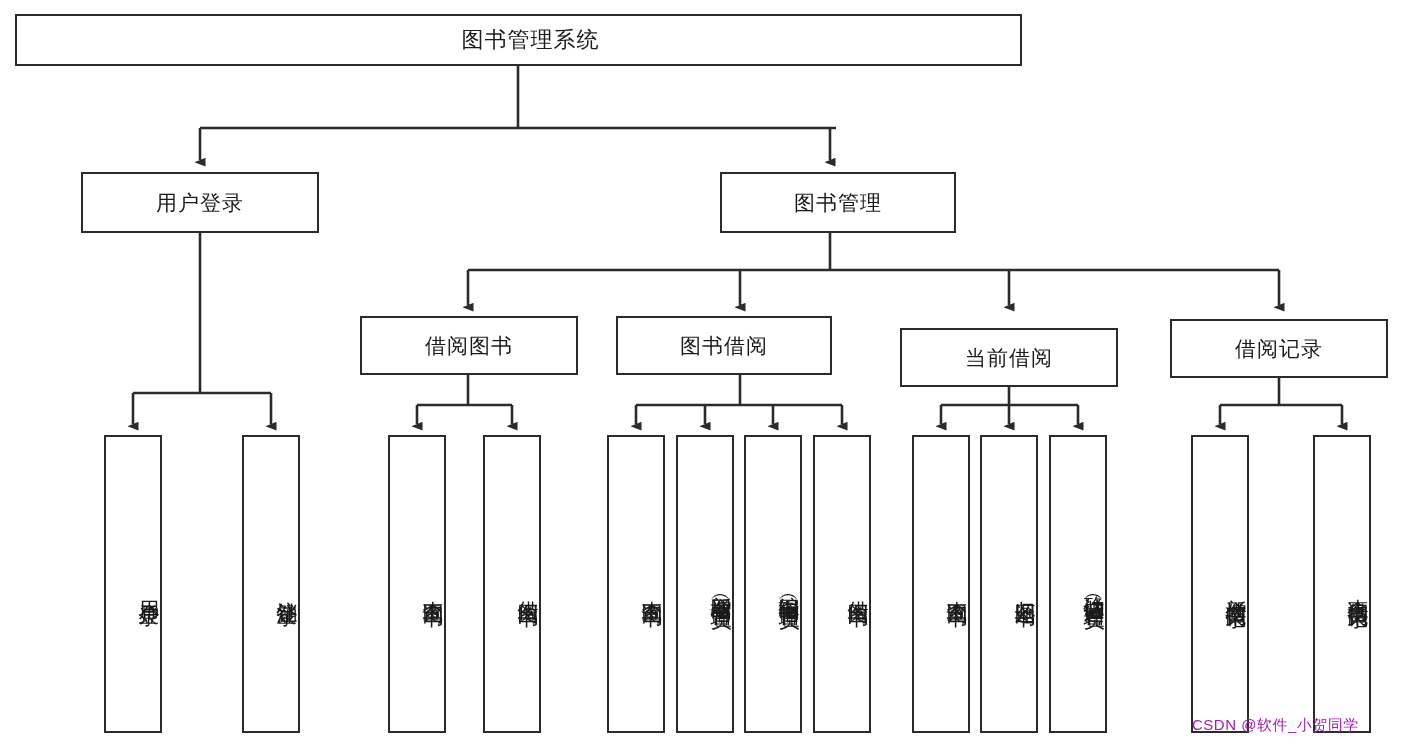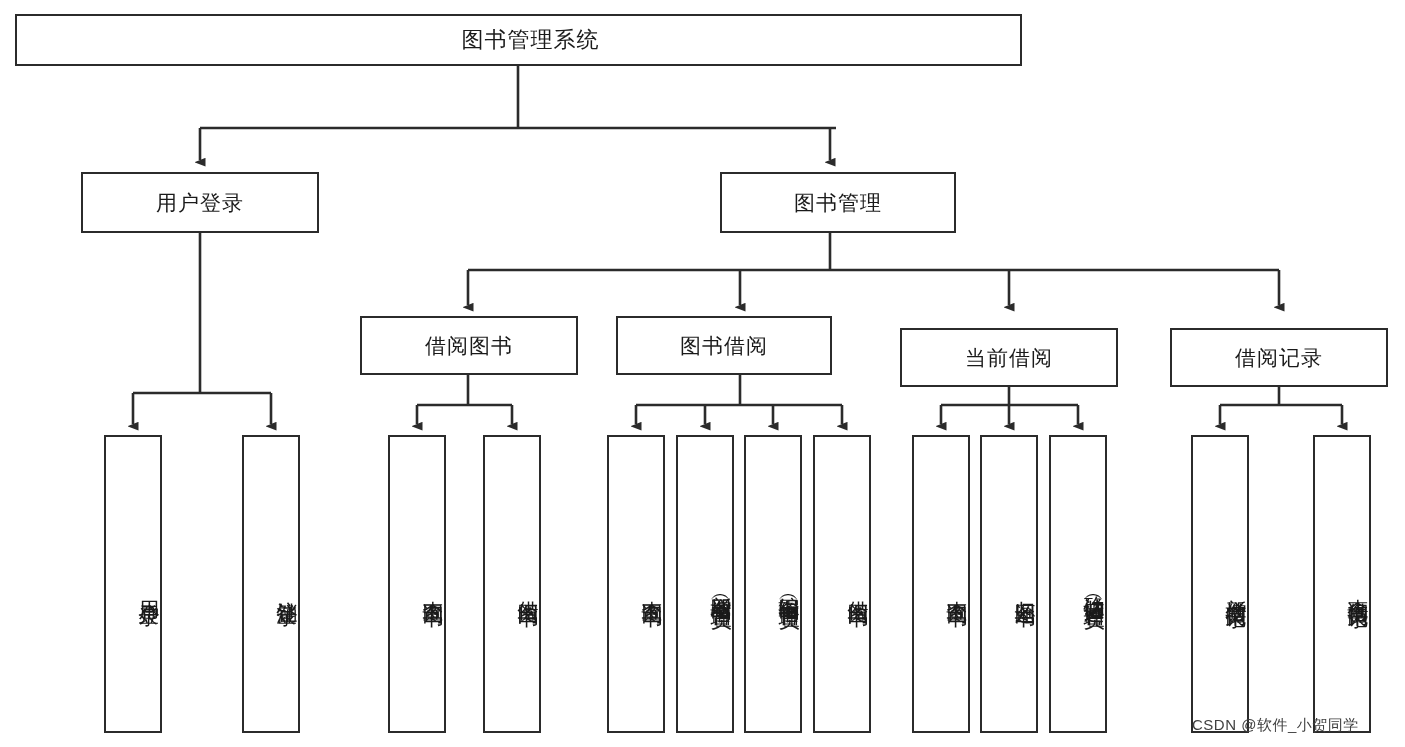--- a/index.html
+++ b/index.html
@@ -55,21 +55,21 @@
     position: absolute;
     left: 0;
     top: 0;
     width: 1405px;
     height: 747px;
     pointer-events: none;
   }
   .watermark {
     position: absolute;
     font-size: 15px;
-    color: #404040;
+    color: #a21caf;
     white-space: nowrap;
     left: 1192px;
     top: 716px;
     letter-spacing: 0.5px;
   }
 </style>
 </head>
 <body>
 
 <div id="canvas">
@@ -141,21 +141,21 @@
   </div>
 
   <div class="node node-h" style="left:616px; top:316px; width:216px; height:59px;">
     <span>图书借阅</span>
   </div>
 
   <div class="node node-h" style="left:900px; top:328px; width:218px; height:59px;">
     <span>当前借阅</span>
   </div>
 
-  <div class="node node-h" style="left:1170px; top:328px; width:218px; height:59px;">
+  <div class="node node-h" style="left:1170px; top:319px; width:218px; height:59px;">
     <span>借阅记录</span>
   </div>
 
   <div class="node node-v" style="left:104px; top:435px; width:58px; height:298px;">
     <span>用户登录</span>
   </div>
 
   <div class="node node-v" style="left:242px; top:435px; width:58px; height:298px;">
     <span>注销登录</span>
   </div>

